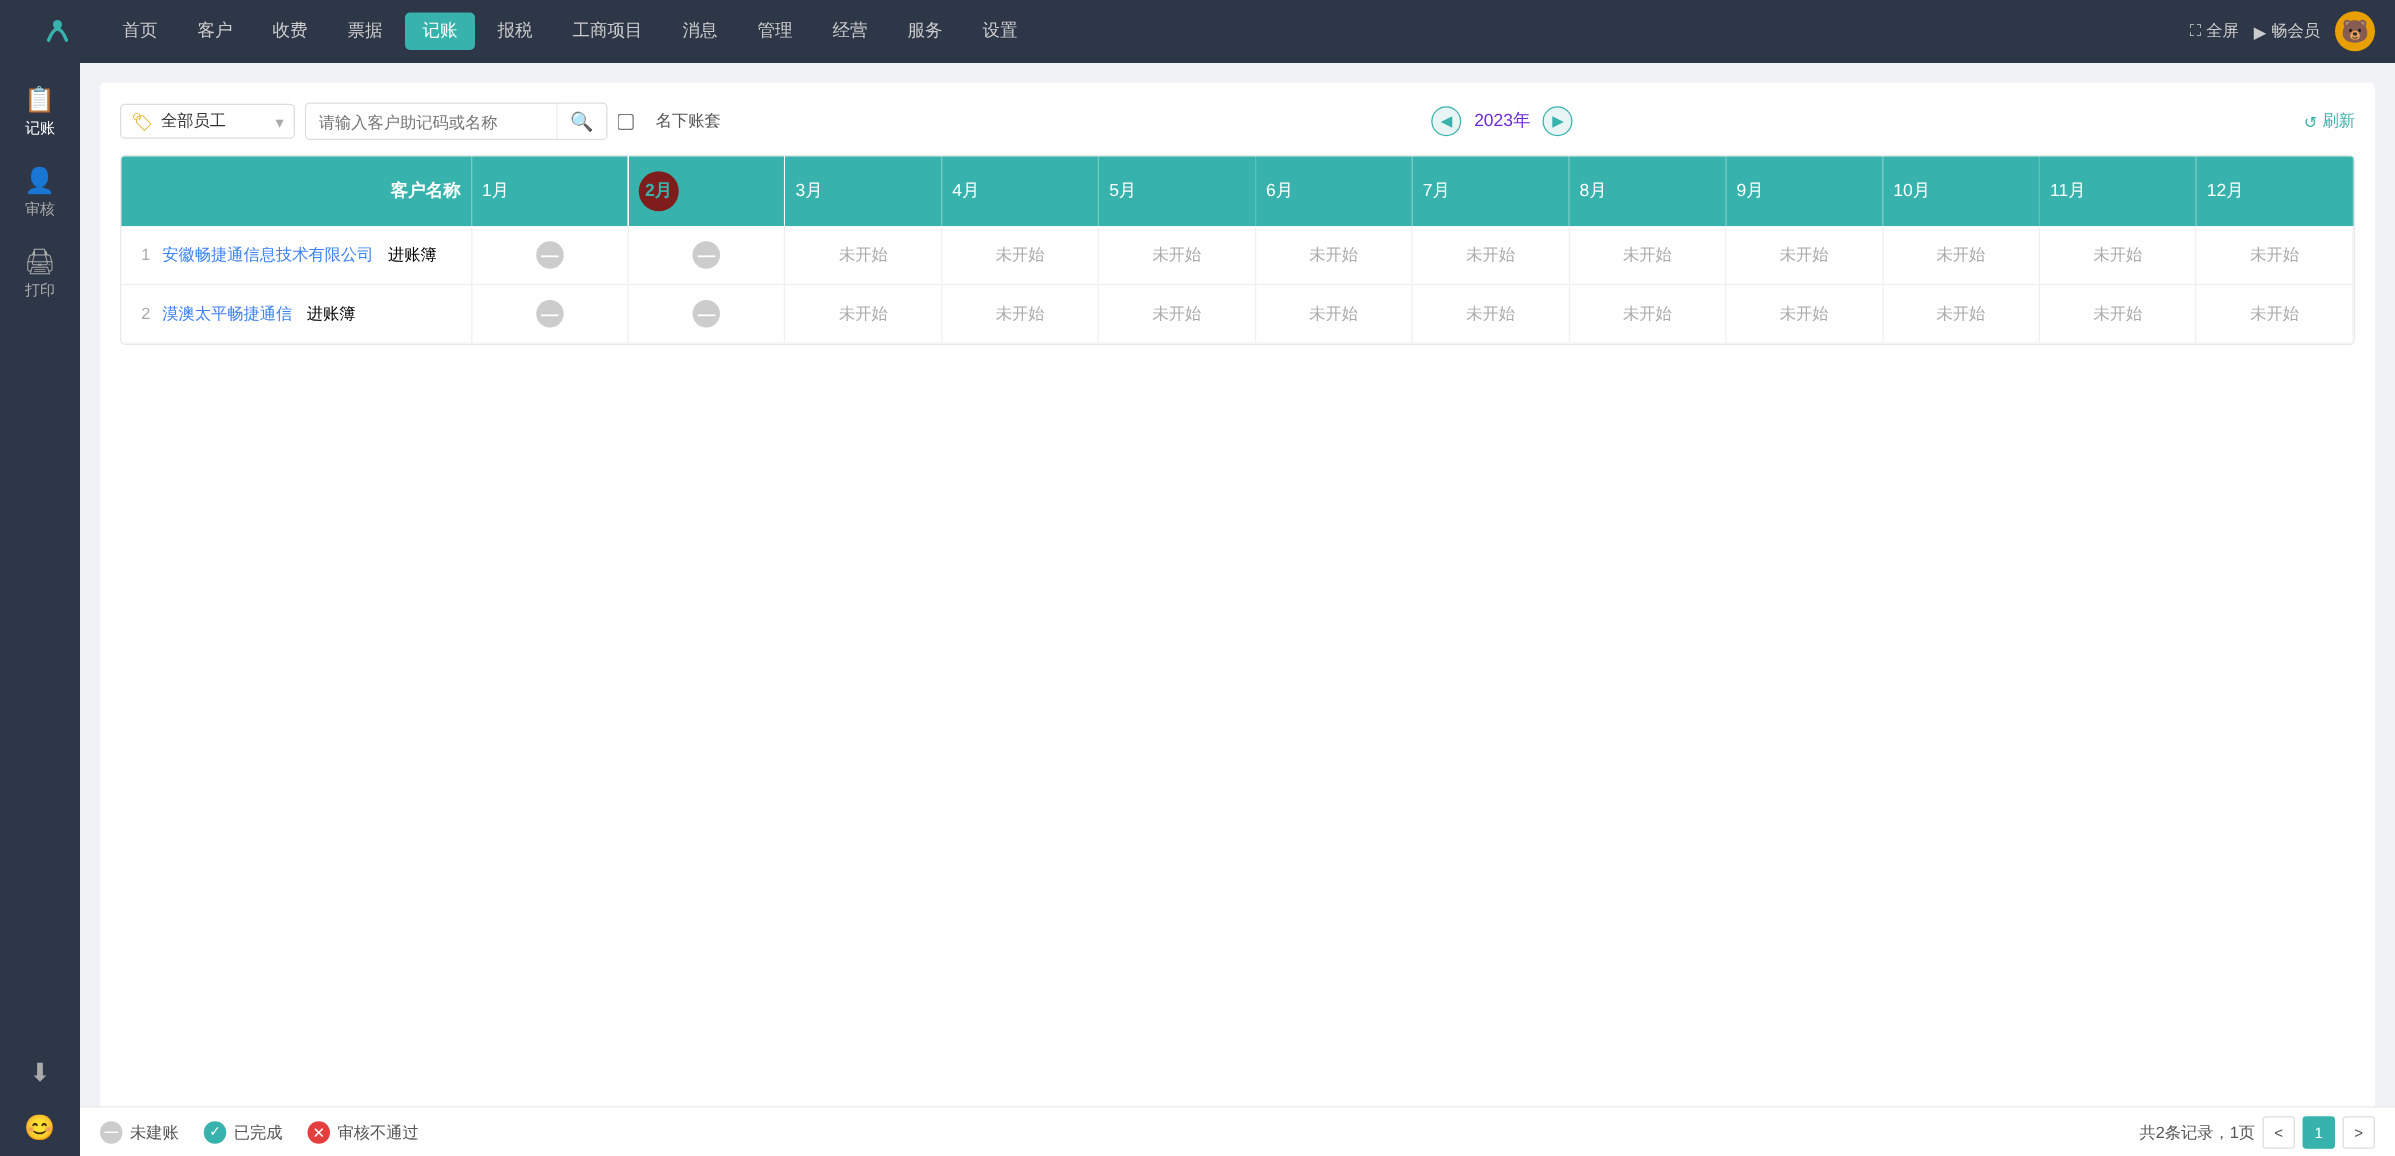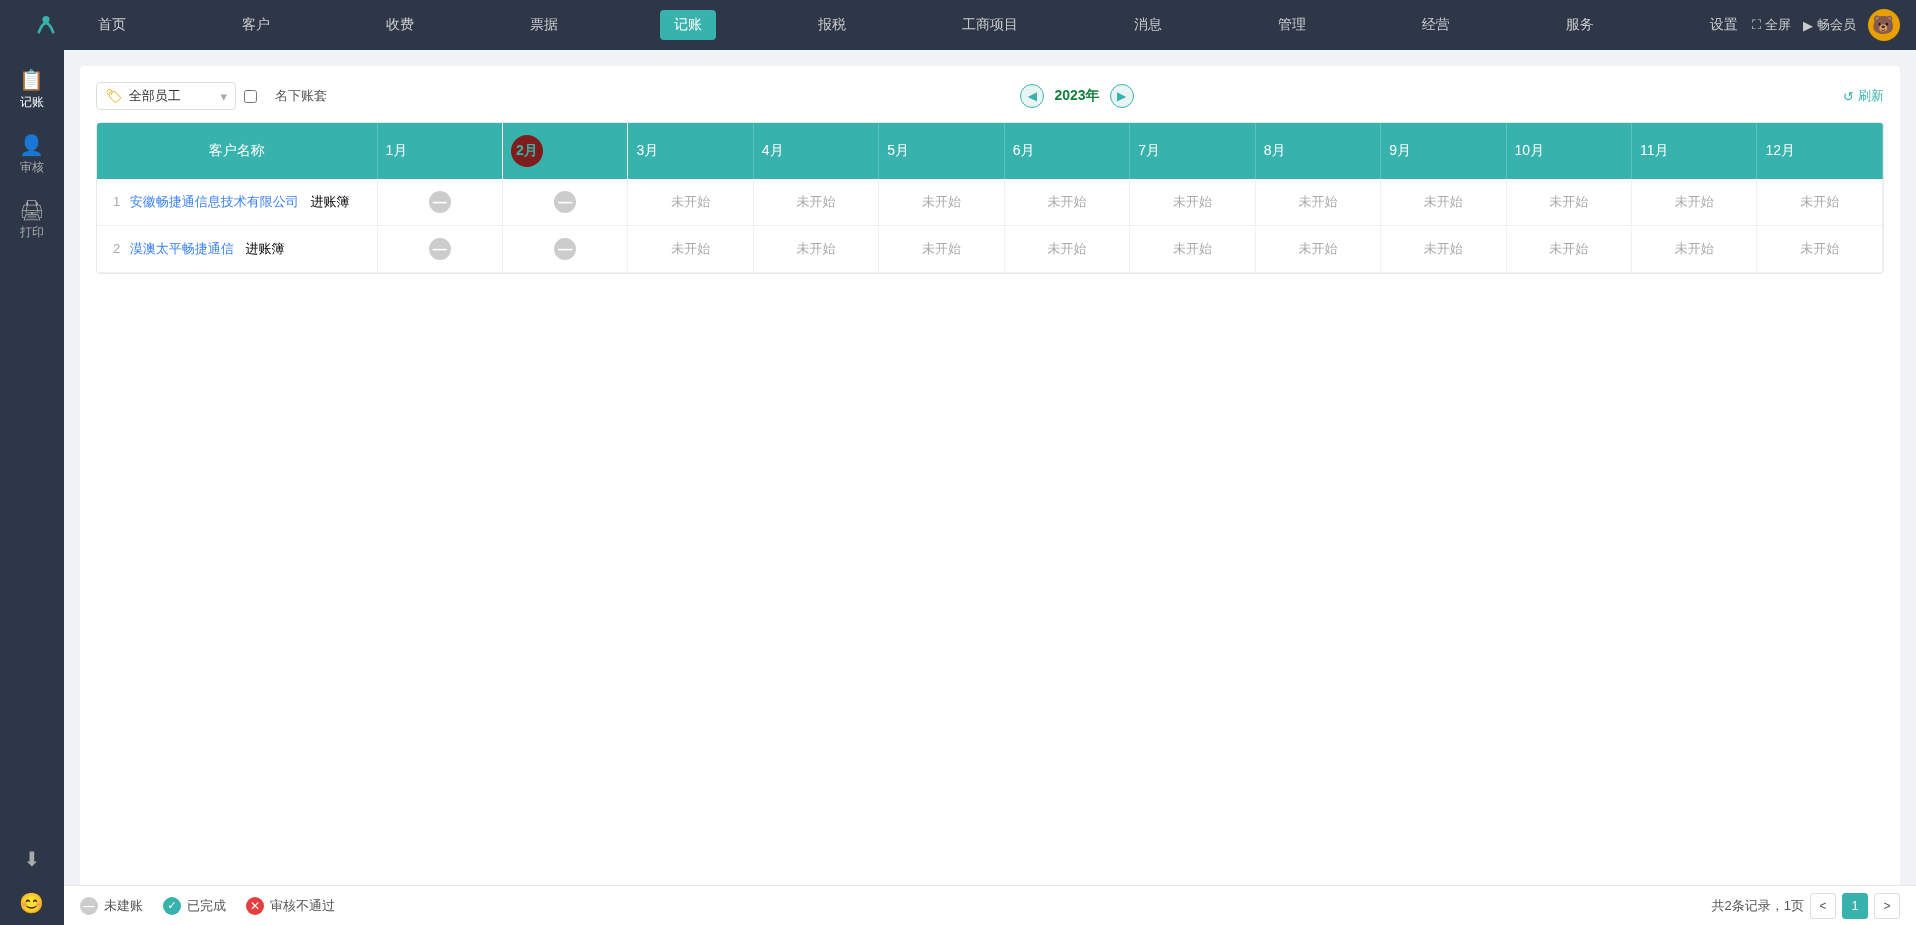--- a/index.html
+++ b/index.html
@@ -25,21 +25,20 @@
     .logo-icon {
       width: 36px;
       height: 36px;
     }
     .top-nav-items {
       display: flex;
       align-items: center;
       flex: 1;
       gap: 4px;
       margin-left: 8px;
-      justify-content: space-between;
     }
     .nav-item {
       padding: 6px 14px;
       color: #ccc;
       cursor: pointer;
       border-radius: 4px;
       font-size: 14px;
       white-space: nowrap;
     }
     .nav-item.active { background: #38b2ac; color: #fff; border-radius: 4px; }
@@ -197,21 +196,21 @@
       border-radius: 50%;
       background: #e8f5f4;
       border: 1px solid #38b2ac;
       color: #38b2ac;
       cursor: pointer;
       display: flex;
       align-items: center;
       justify-content: center;
       font-size: 12px;
     }
-    .year-text { font-size: 14px; color: #15803d; font-weight: 700; }
+    .year-text { font-size: 14px; color: #6d28d9; font-weight: 400; }
     .refresh-btn {
       color: #38b2ac;
       cursor: pointer;
       font-size: 13px;
       display: flex;
       align-items: center;
       gap: 4px;
       margin-left: auto;
     }
 
@@ -231,22 +230,23 @@
       color: #fff;
     }
     thead th {
       padding: 12px 8px;
       text-align: left;
       font-weight: 500;
       font-size: 14px;
       border-right: 1px solid rgba(255,255,255,0.2);
     }
     thead th:first-child {
-      text-align: center;
+      text-align: right;
       width: 280px;
+      font-weight: bold;
     }
     .month-th {
       min-width: 90px;
     }
     .month-th.current {
       position: relative;
     }
     .month-circle {
       display: inline-flex;
       align-items: center;
@@ -450,20 +450,24 @@
 </div>
 
 <div class="main">
   <div class="content-card">
 
     <div class="toolbar">
       <div class="employee-select">
         <span class="employee-select-icon">🏷</span>
         <span>全部员工</span>
         <span style="margin-left:auto;color:#aaa;">▾</span>
+      </div>
+      <div class="search-input-wrapper">
+        <input class="search-input" type="text" placeholder="请输入客户助记码或名称" style="">
+        <button class="search-btn">🔍</button>
       </div>
       <label class="checkbox-label">
         <input type="checkbox" style="">
         <span>名下账套</span>
       </label>
 
       <div class="year-nav">
         <div class="year-nav-btn">◀</div>
         <span class="year-text">2023年</span>
         <div class="year-nav-btn">▶</div>

